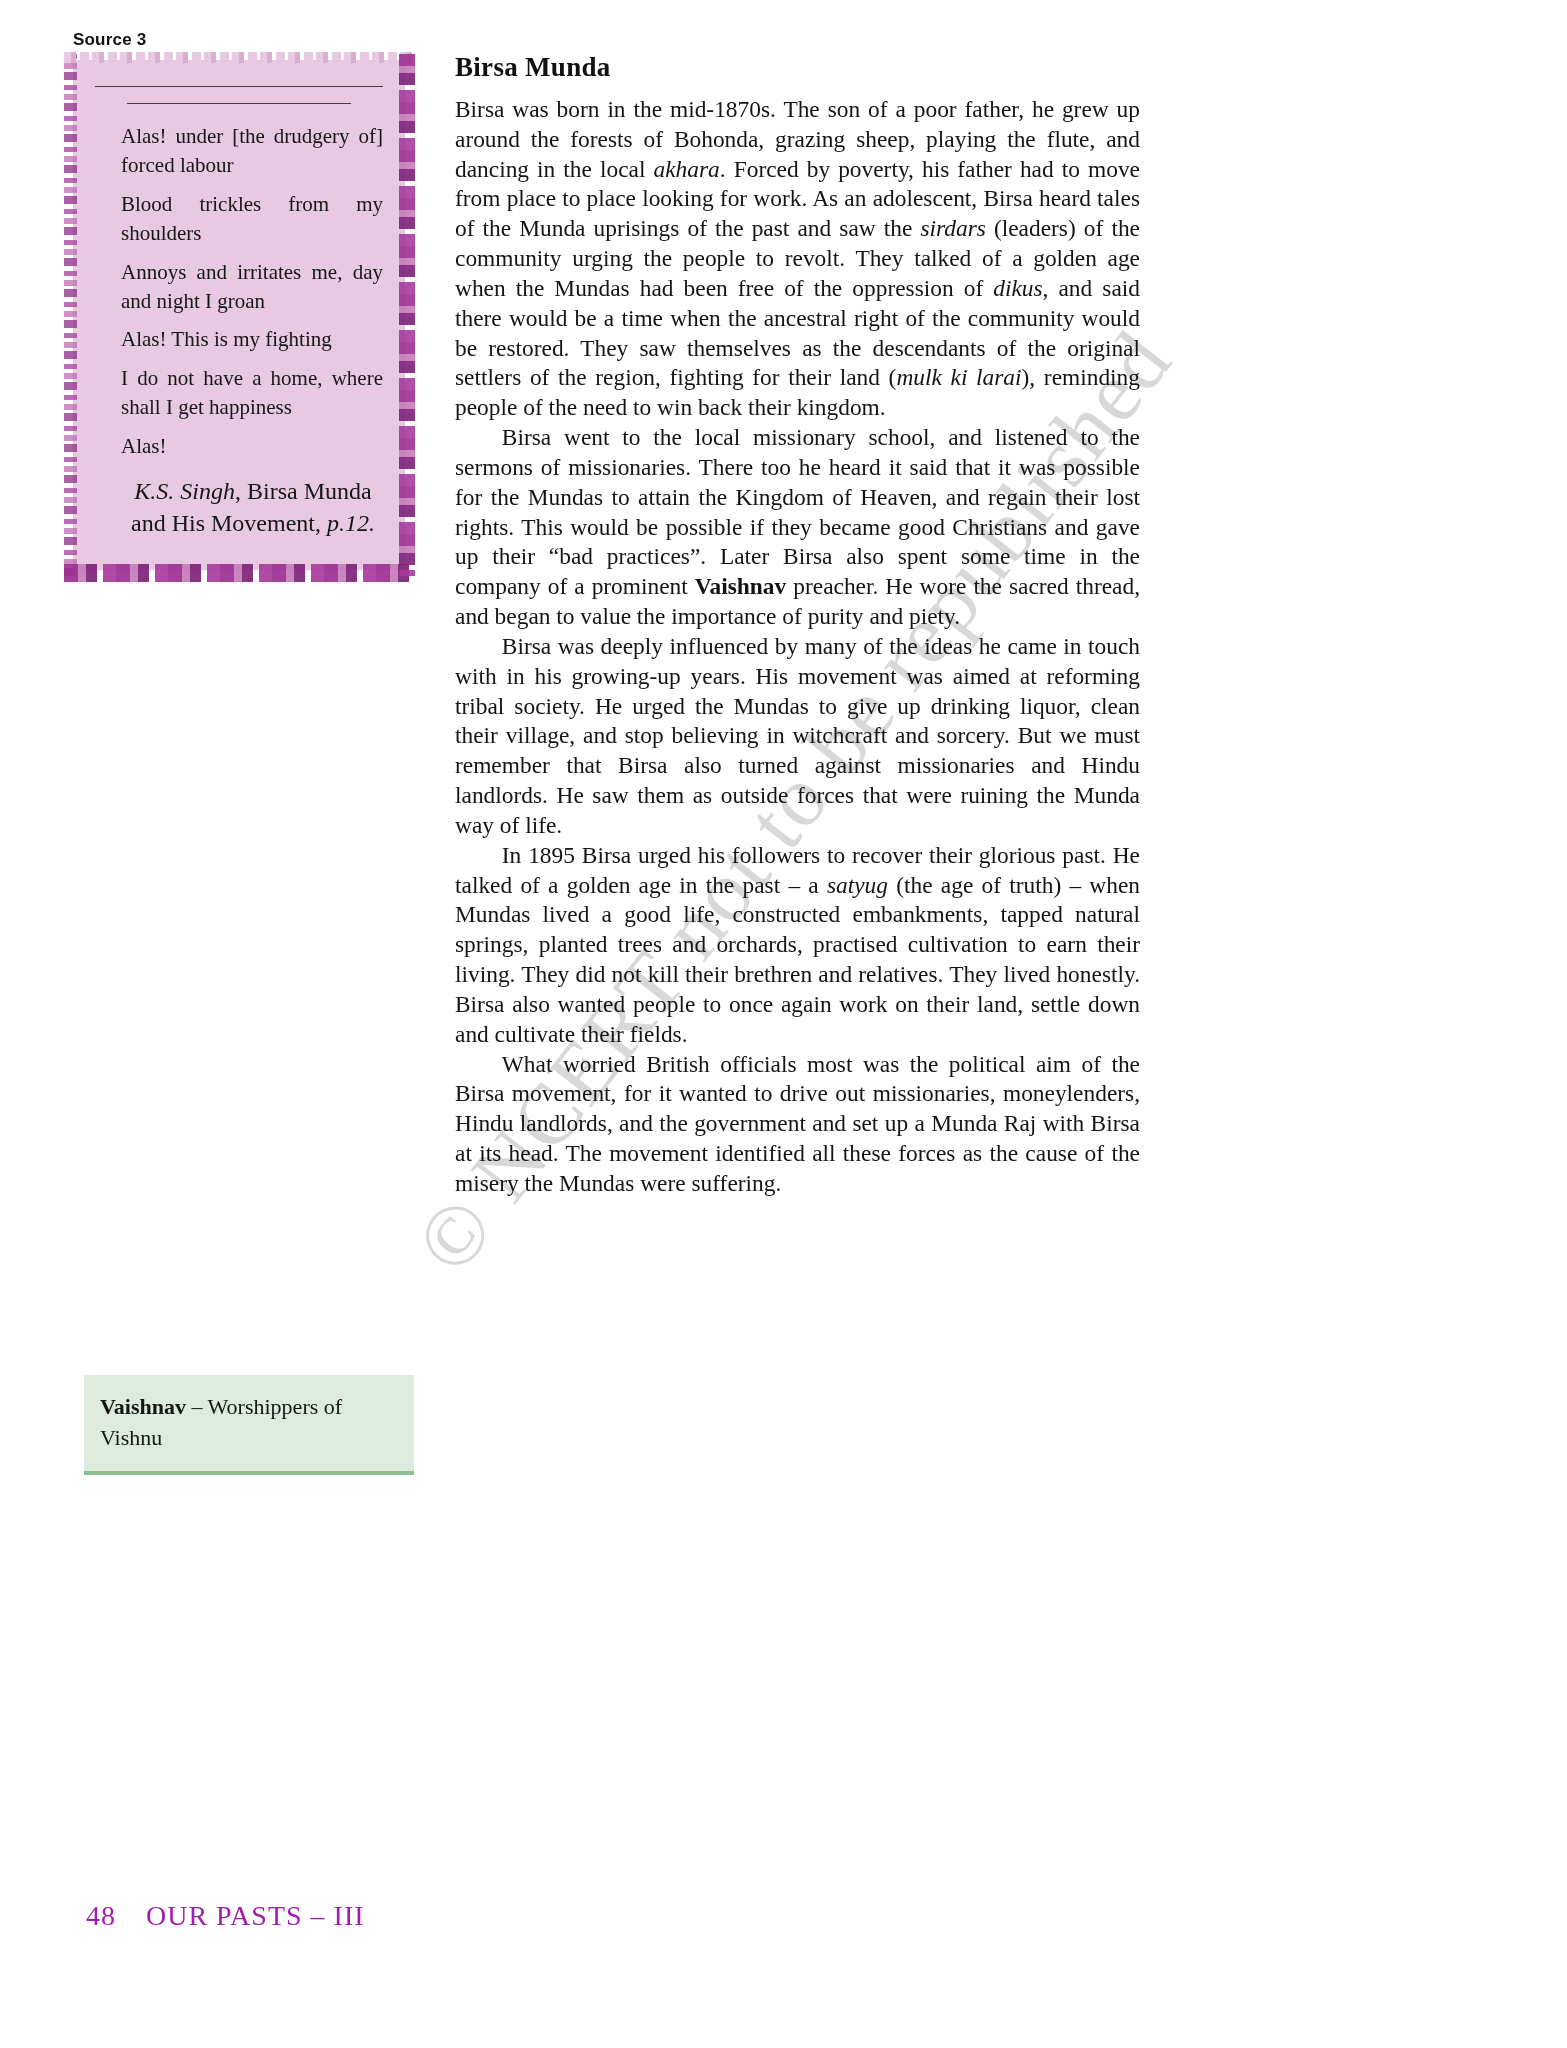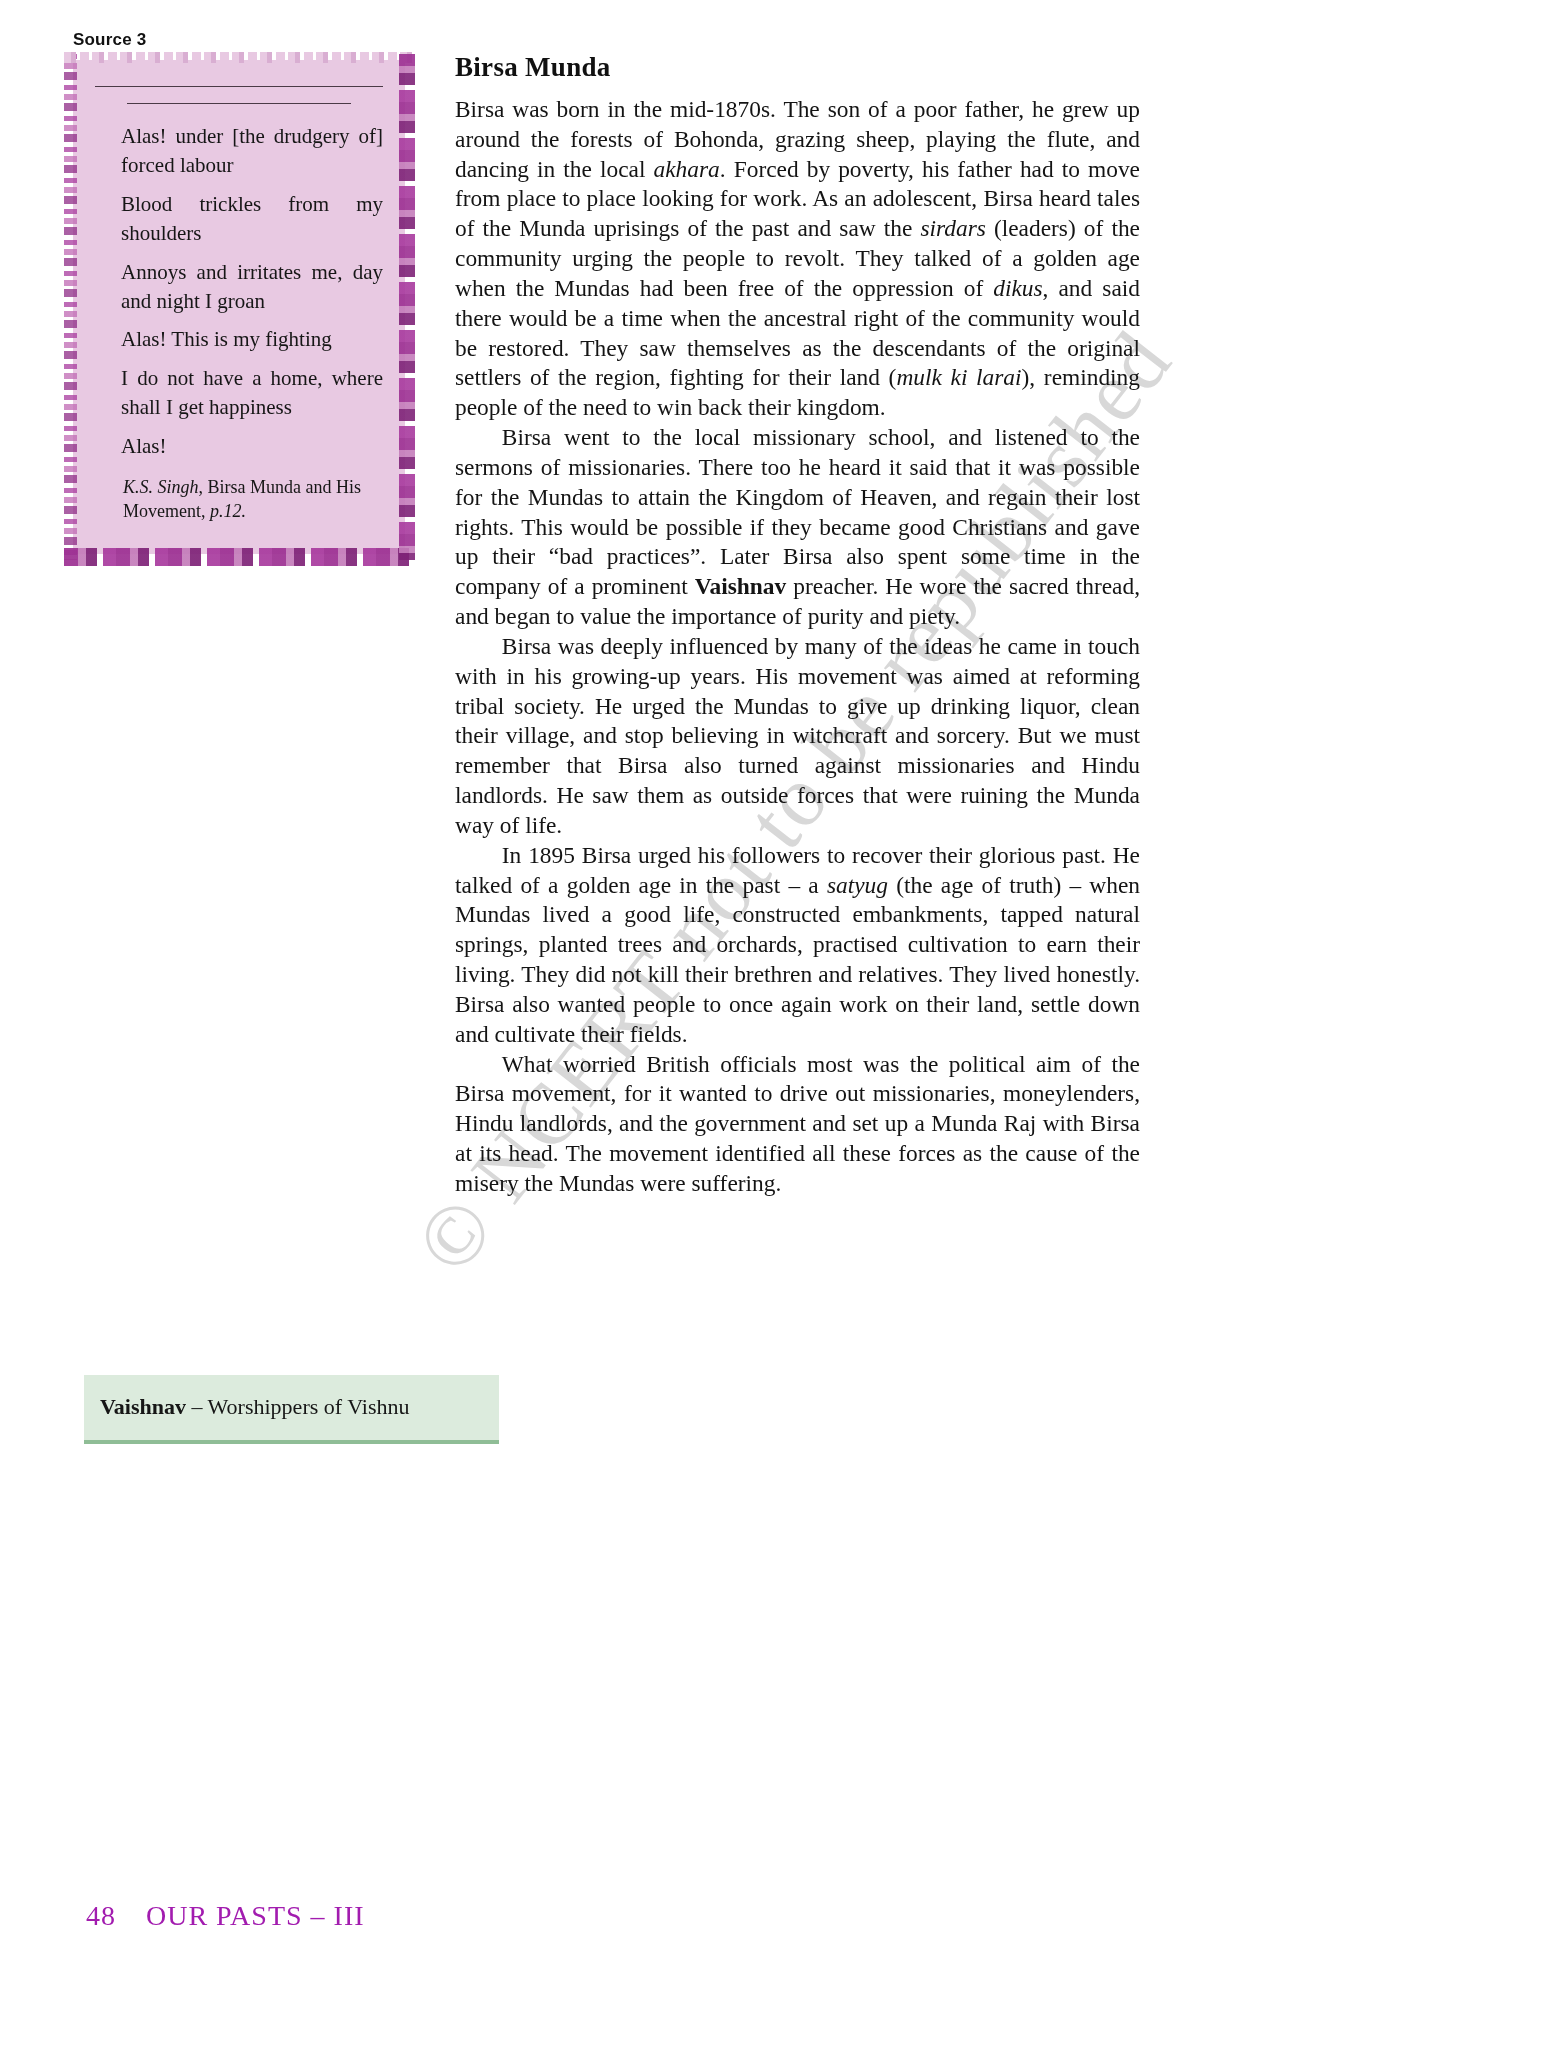--- a/index.html
+++ b/index.html
@@ -176,35 +176,35 @@
     font-size: 21px;
     line-height: 1.40;
     margin-bottom: 9px;
     text-align: justify;
     text-align-last: left;
     color: #161616;
   }
 
   #source-attrib {
     margin-top: 14px;
-    font-size: 18px;
+    font-size: 24px;
     line-height: 1.35;
-    text-align: left;
+    text-align: center;
     padding-left: 28px;
     color: #161616;
   }
   #source-attrib .nm { font-style: italic; }
   #source-attrib .pg { font-style: italic; }
 
   
   #glossary-box {
     position: absolute;
     left: 84px;
     top: 1375px;
-    width: 415px;
+    width: 330px;
     box-sizing: border-box;
     background: #dcebdd;
     border-bottom: 4px solid #8fbd96;
     padding: 16px 16px 18px 16px;
     font-size: 22px;
     line-height: 1.42;
     color: #161616;
   }
   #glossary-box .term {
     font-weight: bold;

